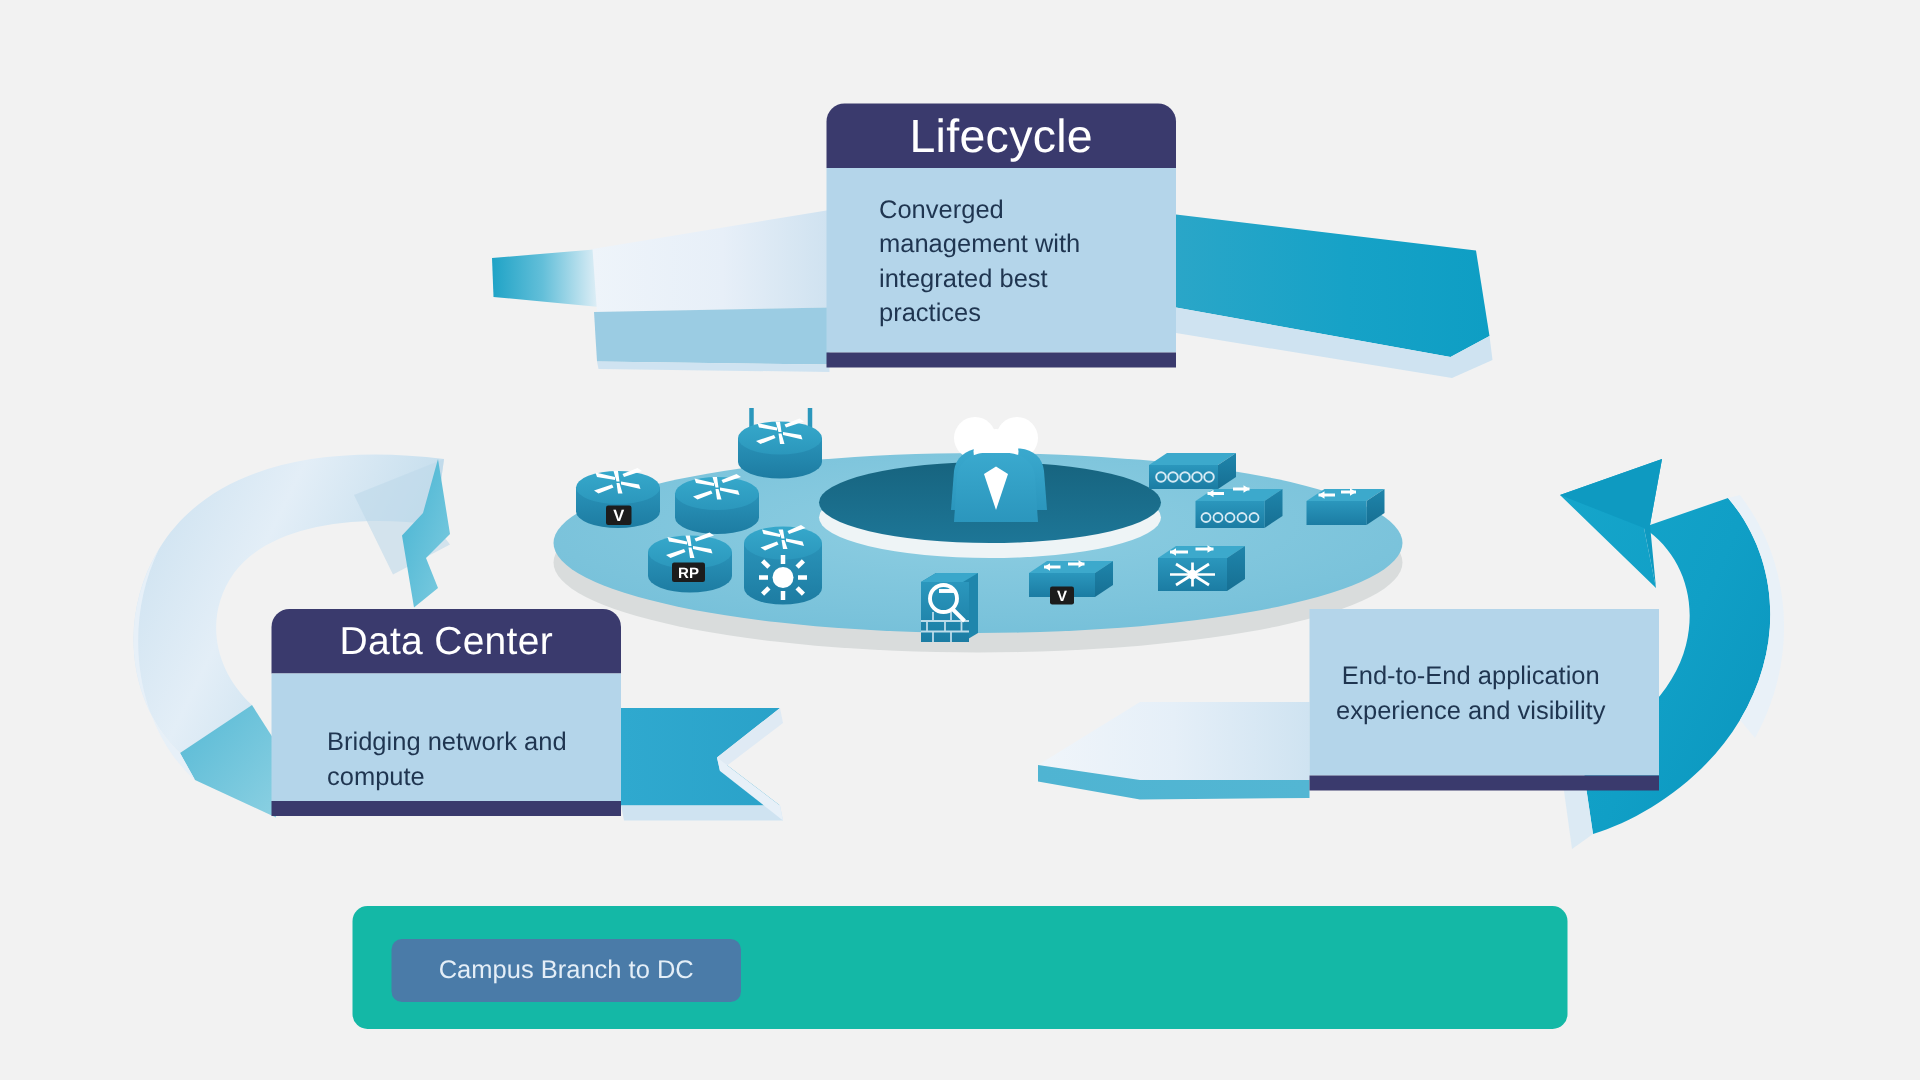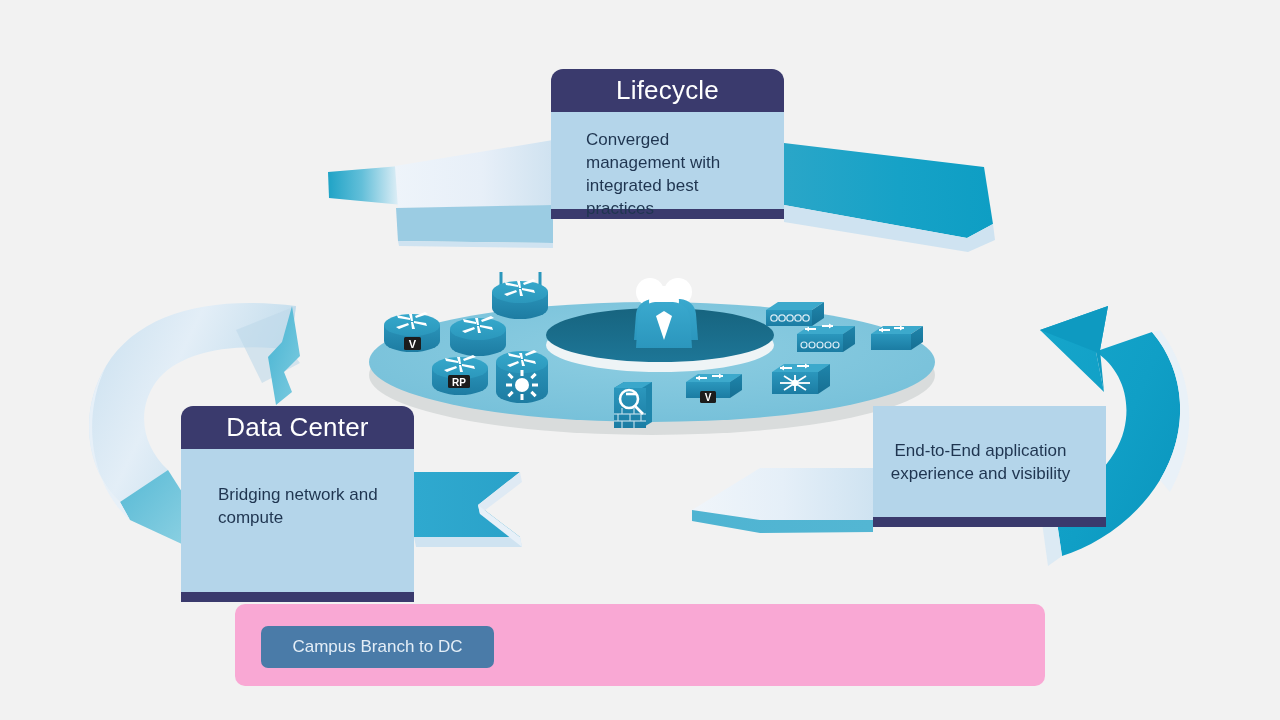--- a/index.html
+++ b/index.html
@@ -55,25 +55,25 @@
     font-size: 17px;
     line-height: 23px;
     padding: 14px 20px 10px 20px;
     box-sizing: border-box;
   }
   .card-foot {
     height: 10px;
   }
 
   #card-lifecycle { left: 551px; top: 69px; width: 233px; }
-  #card-lifecycle .card-head { font-size: 26px; }
-  #card-lifecycle .card-body { height: 97px; padding: 16px 28px 0 35px; }
+  #card-lifecycle .card-head { font-size: 31px; }
+  #card-lifecycle .card-body { height: 123px; padding: 16px 28px 0 35px; }
 
   #card-datacenter { left: 181px; top: 406px; width: 233px; }
-  #card-datacenter .card-body { height: 143px; padding: 34px 20px 0 37px; }
+  #card-datacenter .card-body { height: 85px; padding: 34px 20px 0 37px; }
 
   #card-assurance { left: 873px; top: 406px; width: 233px; }
   #card-assurance .card-body { height: 111px; padding: 33px 26px 0 8px; text-align: center; }
 
   
   #bottom-bar {
     position: absolute;
     left: 235px;
     top: 604px;
     width: 810px;
@@ -455,20 +455,20 @@
       <div class="card-foot" style="background: rgb(58, 58, 109);"></div>
     </div>
 
     <div class="card" id="card-assurance">
       <div class="card-body" style="background: rgb(180, 213, 234);">End-to-End application experience and visibility</div>
       <div class="card-foot" style="background: rgb(58, 58, 109);"></div>
     </div>
   </div>
 
   <div id="bottom-layer" class="layer">
-    <div id="bottom-bar" style="background: #f9a8d4;">
+    <div id="bottom-bar" style="background: #14b8a6;">
       <div id="bottom-pill" style="background: rgb(74, 123, 168); color: rgb(228, 238, 247);">
         <span>Campus Branch to DC</span>
       </div>
     </div>
   </div>
 
 </div>
 
 </body></html>

